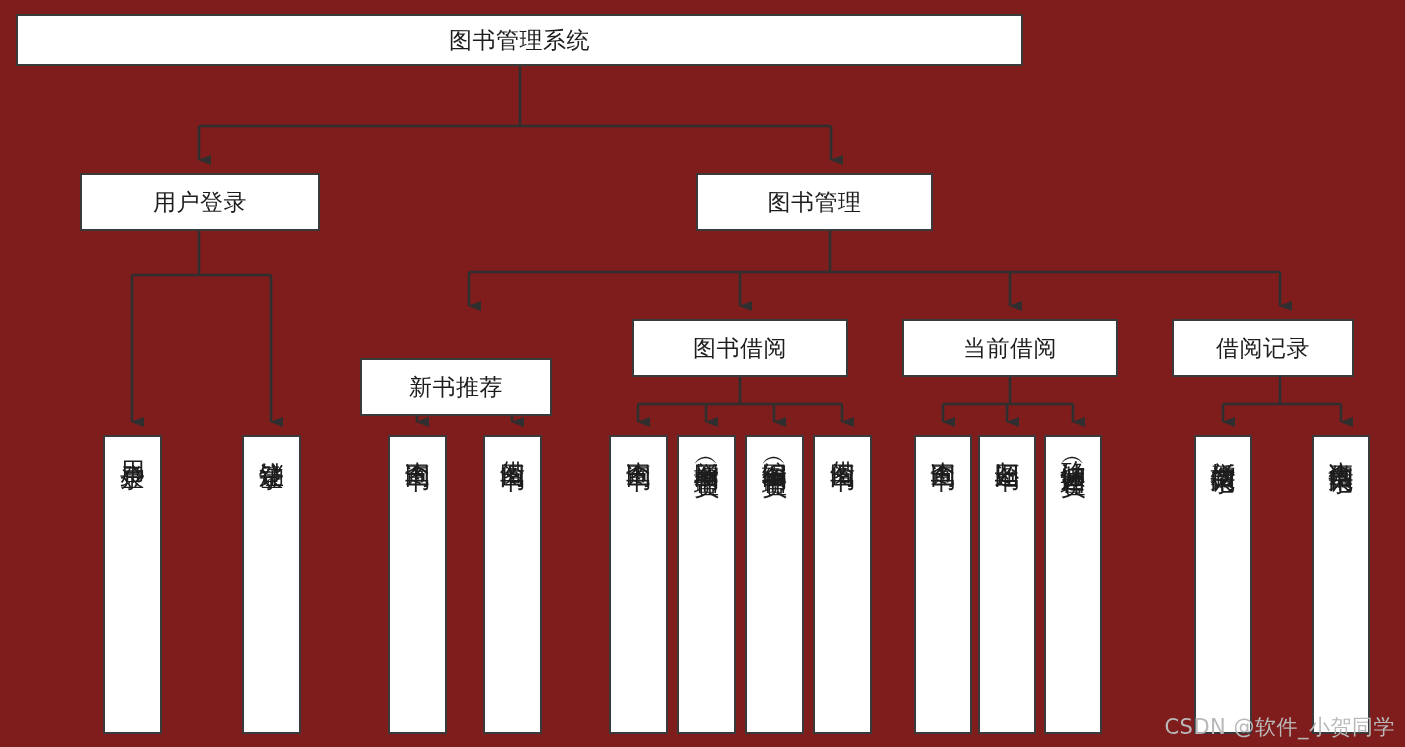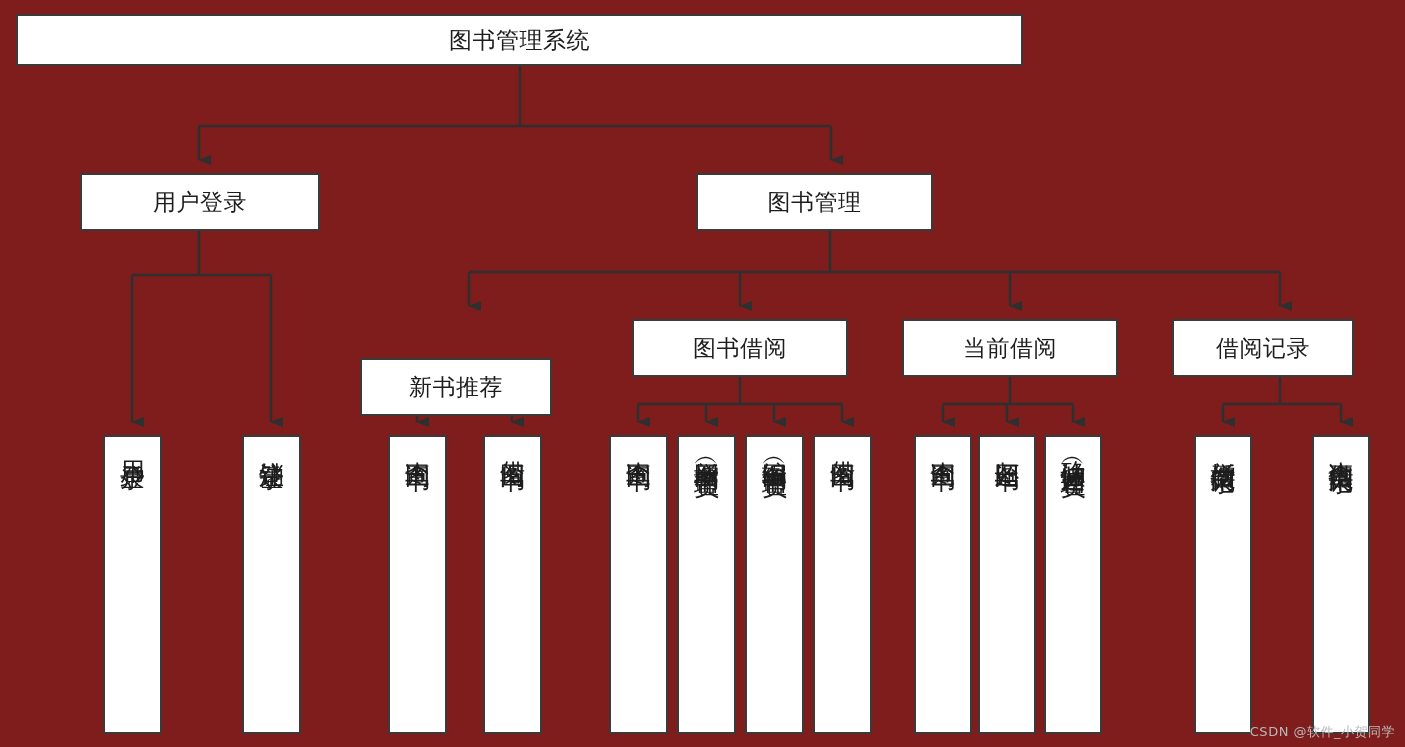--- a/index.html
+++ b/index.html
@@ -60,21 +60,21 @@
     line-height: 1;
     max-height: 286px;
   }
   .node.v.tall .lbl {
     max-height: 292px;
   }
   .watermark {
     position: absolute;
     right: 10px;
     bottom: 6px;
-    font-size: 13px;
+    font-size: 21px;
     color: #b9b9b9;
     white-space: nowrap;
     letter-spacing: 0.5px;
   }
 </style>
 </head>
 <body>
 
 <div id="canvas">
 

